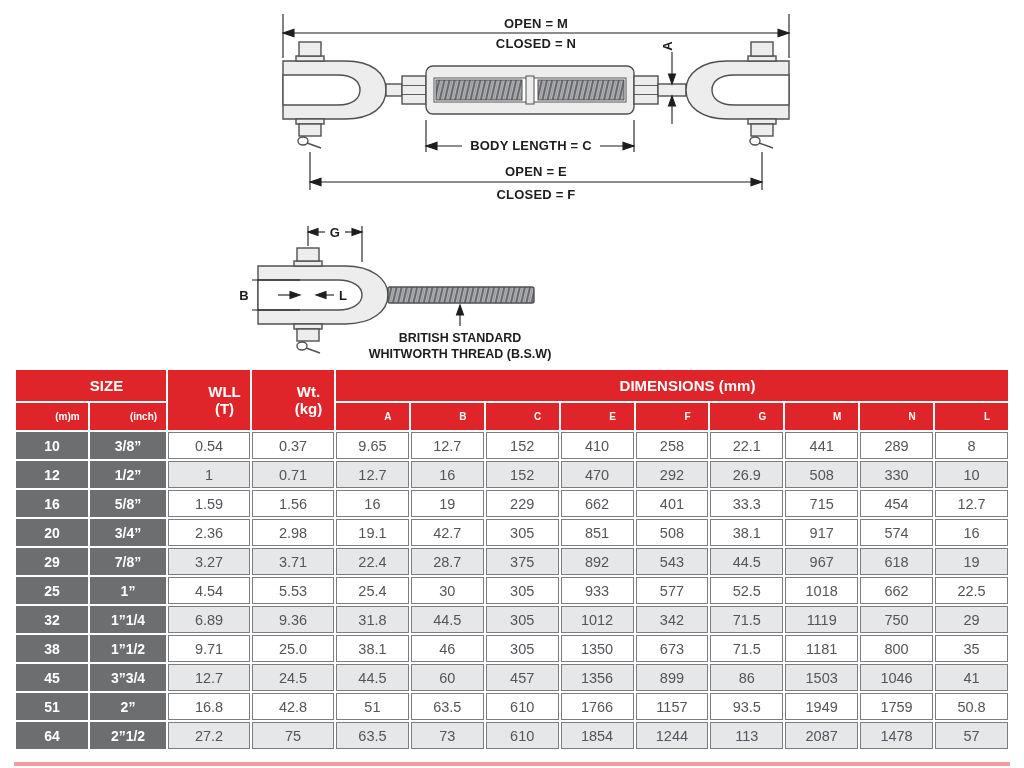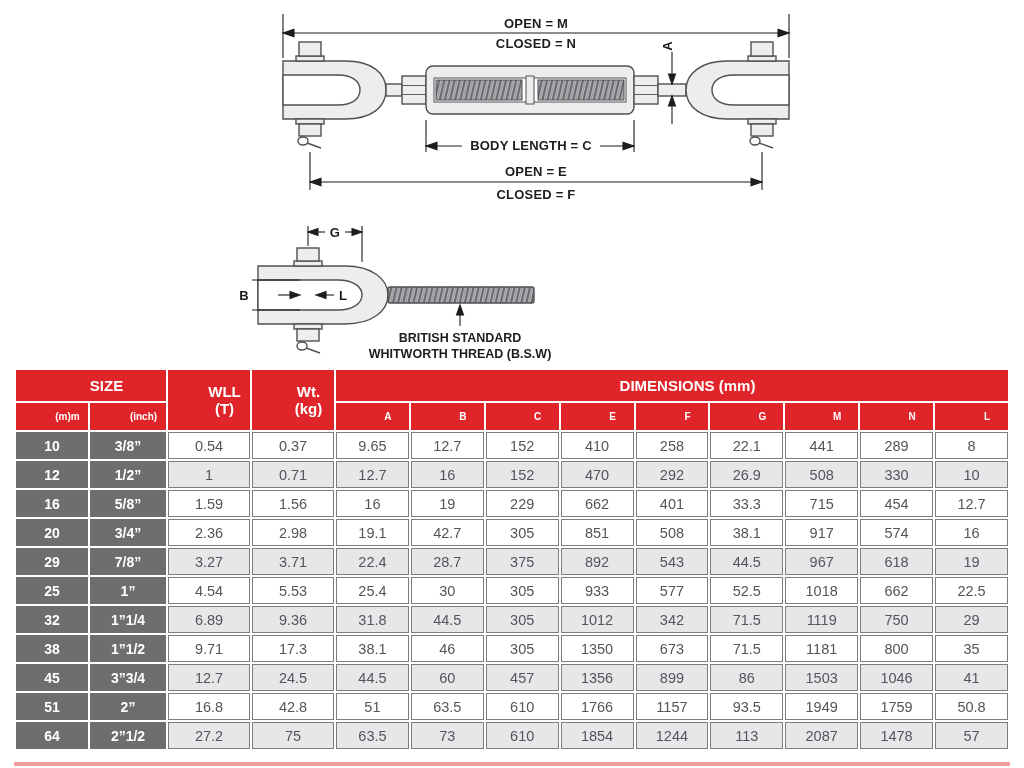--- a/index.html
+++ b/index.html
@@ -294,21 +294,21 @@
           <td class="val">342</td>
           <td class="val">71.5</td>
           <td class="val">1119</td>
           <td class="val">750</td>
           <td class="val">29</td>
         </tr>
         <tr>
           <td class="size-cell">38</td>
           <td class="size-cell">1”1/2</td>
           <td class="val">9.71</td>
-          <td class="val">17.3</td>
+          <td class="val">25.0</td>
           <td class="val">38.1</td>
           <td class="val">46</td>
           <td class="val">305</td>
           <td class="val">1350</td>
           <td class="val">673</td>
           <td class="val">71.5</td>
           <td class="val">1181</td>
           <td class="val">800</td>
           <td class="val">35</td>
         </tr>

